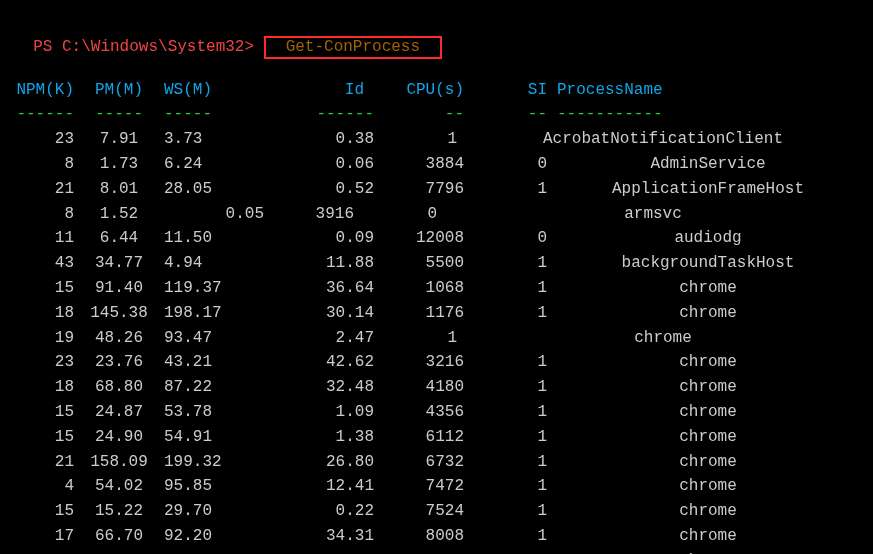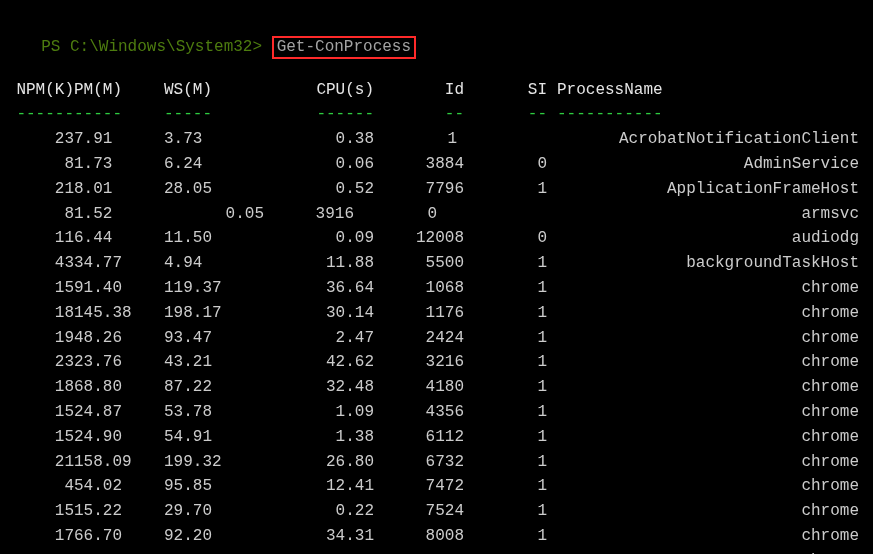--- a/index.html
+++ b/index.html
@@ -7,57 +7,57 @@
       padding: 10px 14px;
       background: #000;
       color: #ccc;
       font-family: Consolas, "Courier New", monospace;
       font-size: 16px;
       line-height: 1.55;
       width: 873px;
       box-sizing: border-box;
     }
     .prompt-line { white-space: pre; }
-    .prompt-text { color: #4d7c0f; margin-left: 8px; }
+    .prompt-text { color: #ef4444; }
     .cmd {
-      color: #a3a3a3;
+      color: #a16207;
       border: 2px solid #ff2a2a;
-      padding: 0 3px;
+      padding: 0 20px;
       display: inline-block;
       line-height: 1.2;
     }
     .table { margin-top: 18px; }
     .row { display: flex; }
     .cell { white-space: pre; }
-    .hdr { color: #e5e5e5; font-family: Liberation Mono, monospace; }
+    .hdr { color: #0ea5e9; font-family: Liberation Mono, monospace; }
     .dash { color: #2ecc40; }
     .val { color: #ccc; }
     .c-npm { width: 60px; text-align: right; }
-    .c-pm  { width: 90px; text-align: left; }
+    .c-pm  { width: 90px; text-align: center; }
     .c-ws  { width: 110px; }
     .c-cpu { width: 100px; text-align: right; }
     .c-id  { width: 90px; text-align: right; }
     .c-si  { width: 50px; text-align: right; padding-left: 33px; }
-    .c-name { padding-left: 10px; text-align: right; flex: 1; }
+    .c-name { padding-left: 10px; text-align: center; flex: 1; }
     .c-name.hdr, .c-name.dash { text-align: left; }
   </style>
 </head>
 <body>
 
 <div class="prompt-line">
   <span class="prompt-text">PS C:\Windows\System32&gt; </span><span class="cmd">Get-ConProcess</span>
 </div>
 
 <div class="table">
   <div class="row">
     <span class="cell hdr c-npm">NPM(K)</span>
     <span class="cell hdr c-pm">PM(M)</span>
     <span class="cell hdr c-ws">WS(M)</span>
+    <span class="cell hdr c-id">Id</span>
     <span class="cell hdr c-cpu">CPU(s)</span>
-    <span class="cell hdr c-id">Id</span>
     <span class="cell hdr c-si">SI</span>
     <span class="cell hdr c-name">ProcessName</span>
   </div>
   <div class="row">
     <span class="cell dash c-npm">------</span>
     <span class="cell dash c-pm">-----</span>
     <span class="cell dash c-ws">-----</span>
     <span class="cell dash c-cpu">------</span>
     <span class="cell dash c-id">--</span>
     <span class="cell dash c-si">--</span>
@@ -132,21 +132,20 @@
         <span class="cell val c-cpu">30.14</span>
         <span class="cell val c-id">1176</span>
         <span class="cell val c-si">1</span>
         <span class="cell val c-name">chrome</span>
       </div>
       <div class="row">
         <span class="cell val c-npm">19</span>
         <span class="cell val c-pm">48.26</span>
         <span class="cell val c-ws">93.47</span>
         <span class="cell val c-cpu">2.47</span>
-        <span class="cell val c-id">2424</span>
         <span class="cell val c-si">1</span>
         <span class="cell val c-name">chrome</span>
       </div>
       <div class="row">
         <span class="cell val c-npm">23</span>
         <span class="cell val c-pm">23.76</span>
         <span class="cell val c-ws">43.21</span>
         <span class="cell val c-cpu">42.62</span>
         <span class="cell val c-id">3216</span>
         <span class="cell val c-si">1</span>

